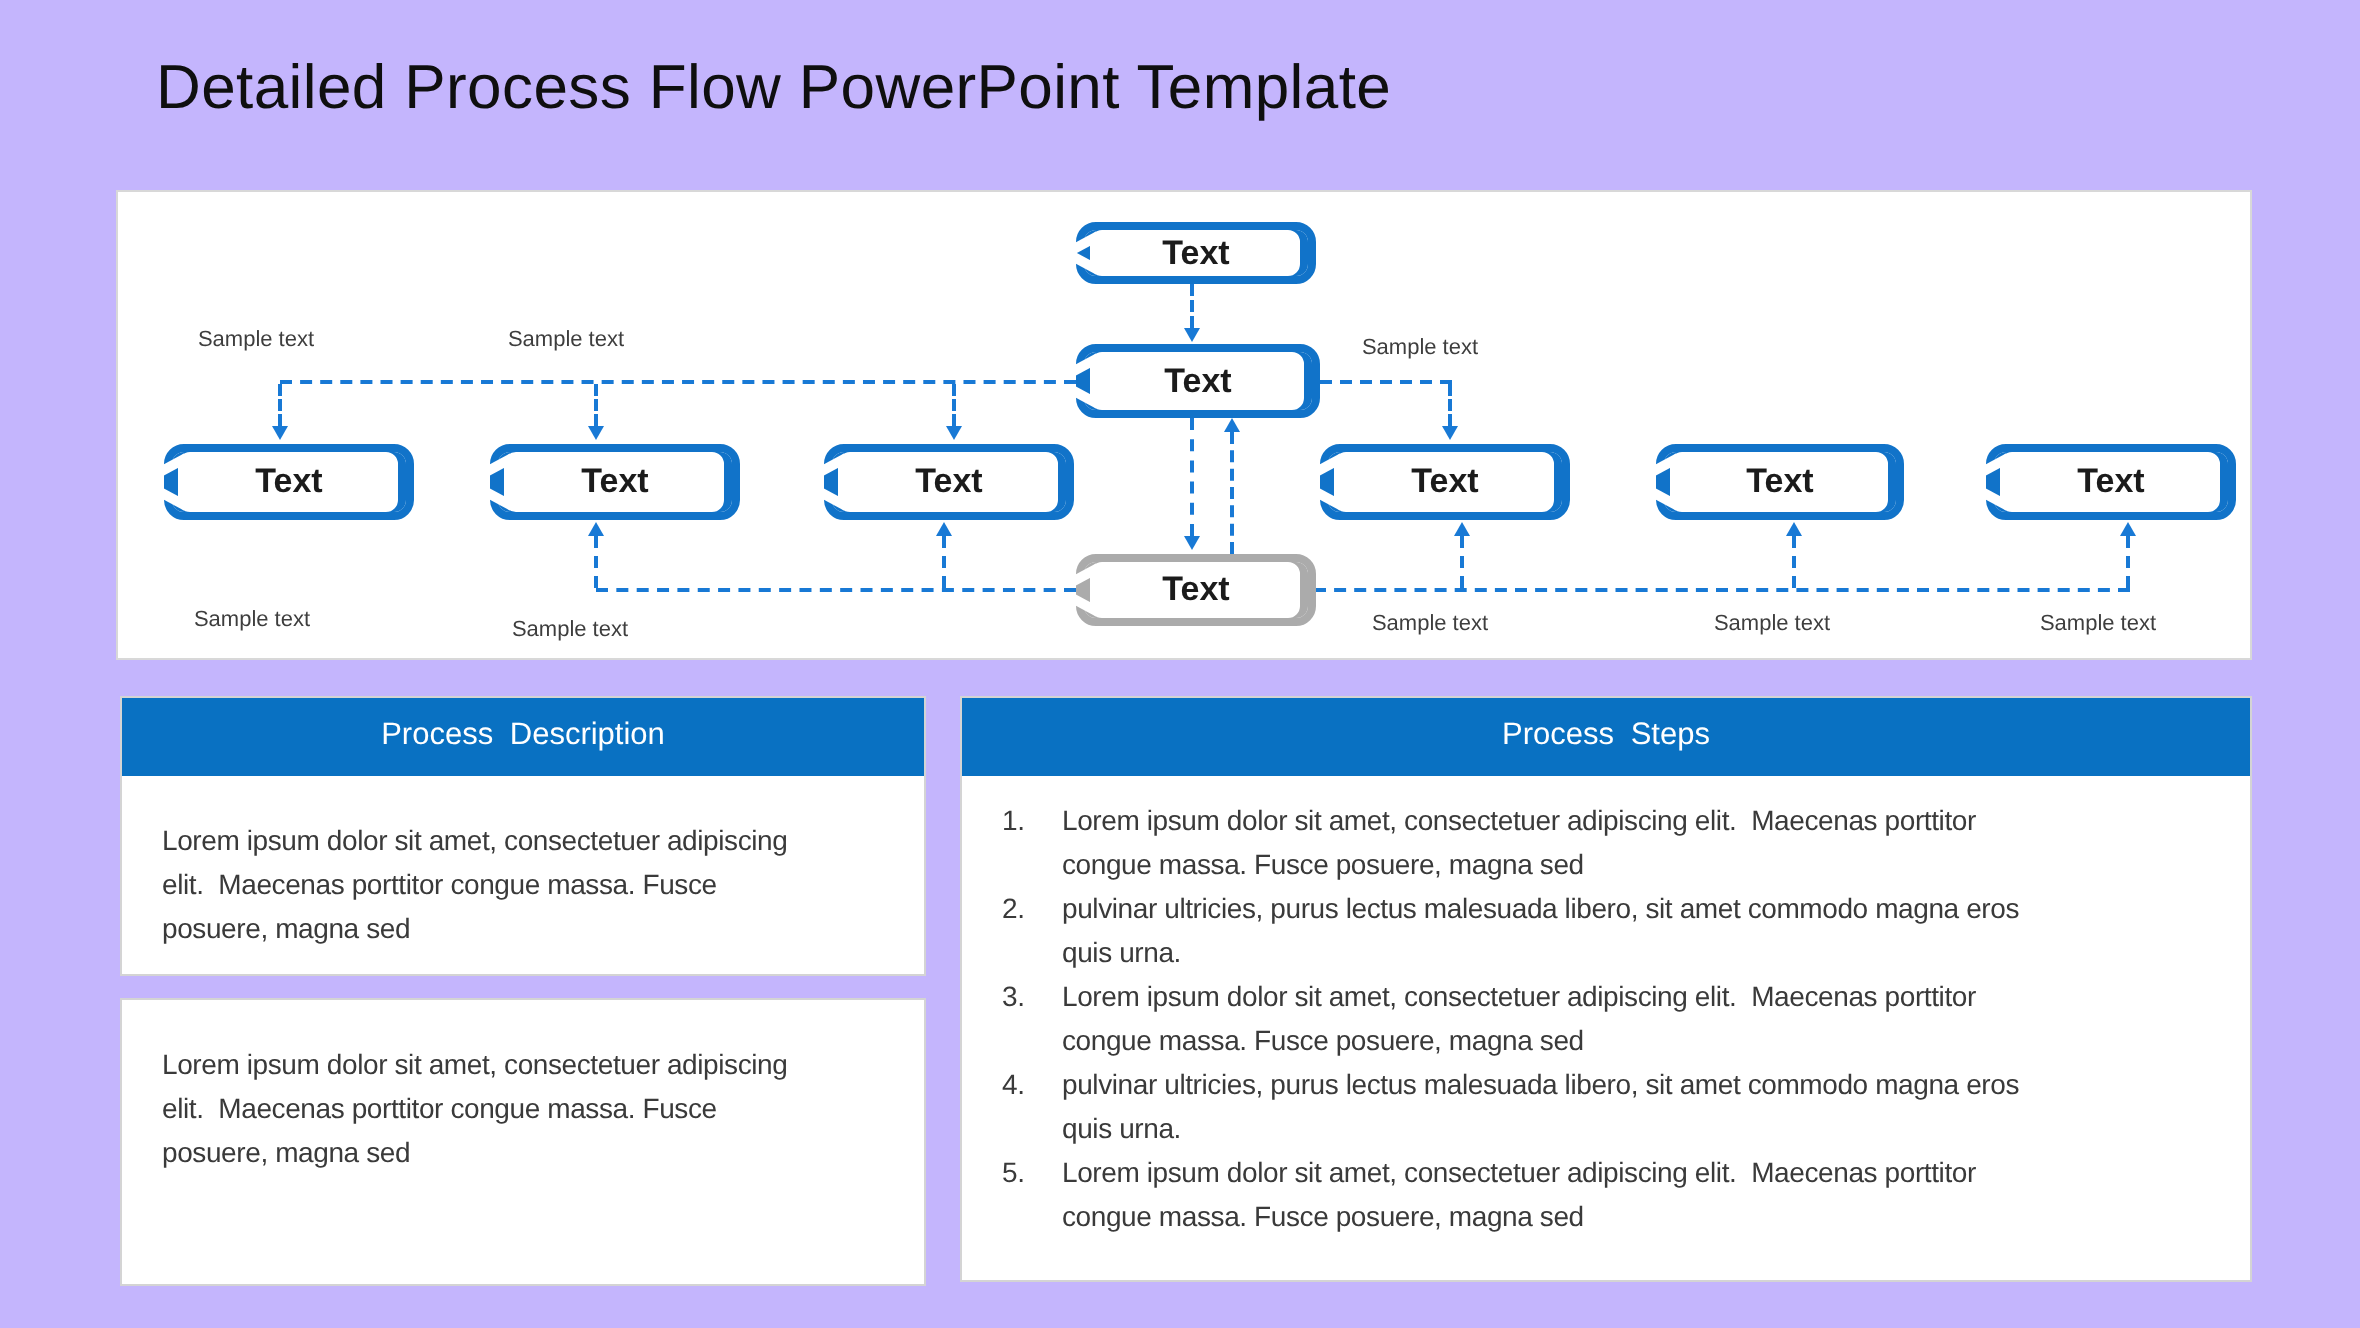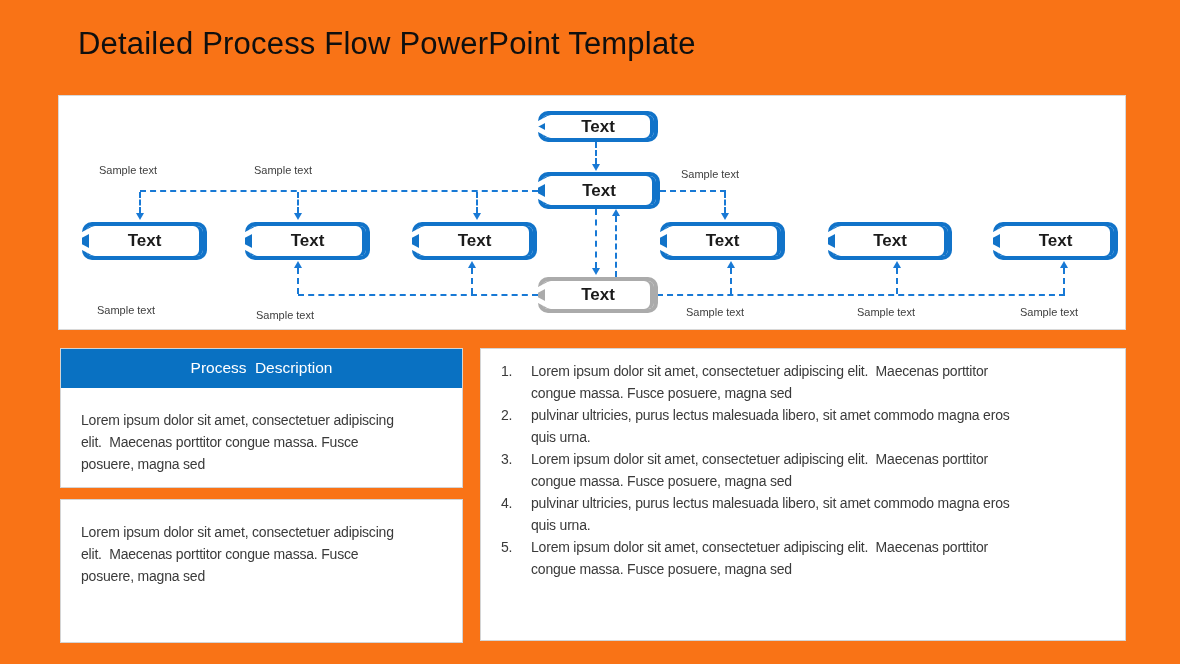--- a/index.html
+++ b/index.html
@@ -5,21 +5,21 @@
   :root{
     --box-blue:#1173C9;
     --box-gray:#ABABAB;
     --arrow-blue:#1879D5;
     --header-blue:#0971C2;
   }
   *{margin:0;padding:0;box-sizing:border-box;}
   html,body{width:1180px;height:664px;background:#ffffff;overflow:hidden;
     font-family:"Liberation Sans", sans-serif;}
   .abs{position:absolute;}
-  #page{position:relative;width:1180px;height:664px;background:#f97316;}
+  #page{position:relative;width:1180px;height:664px;background:#c4b5fd;}
 
   
   #slide-title{left:78px;top:26px;font-size:31px;color:#0f0f0f;letter-spacing:0.2px;}
 
   
   #diagram-frame{left:58px;top:95px;width:1068px;height:235px;border:1px solid #D8D8D8;background:#fff;}
 
   
   .pbox{position:absolute;background:#fff;border:4px solid var(--box-blue);
     border-radius:10px;display:flex;align-items:center;justify-content:center;
@@ -148,20 +148,21 @@
 
   <div class="panel" style="left:60px;top:499px;width:403px;height:144px;">
     <div class="panel-body">
       <div class="bline">Lorem ipsum dolor sit amet, consectetuer adipiscing</div>
       <div class="bline">elit.  Maecenas porttitor congue massa. Fusce</div>
       <div class="bline">posuere, magna sed</div>
     </div>
   </div>
 
   <div class="panel" style="left:480px;top:348px;width:646px;height:293px;">
+    <div class="panel-header">Process Steps</div>
     <div class="steps-body">
       <div class="step">
         <div class="num">1.</div>
         <div class="stxt">
           <div class="bline">Lorem ipsum dolor sit amet, consectetuer adipiscing elit.  Maecenas porttitor</div>
           <div class="bline">congue massa. Fusce posuere, magna sed</div>
         </div>
       </div>
       <div class="step">
         <div class="num">2.</div>

